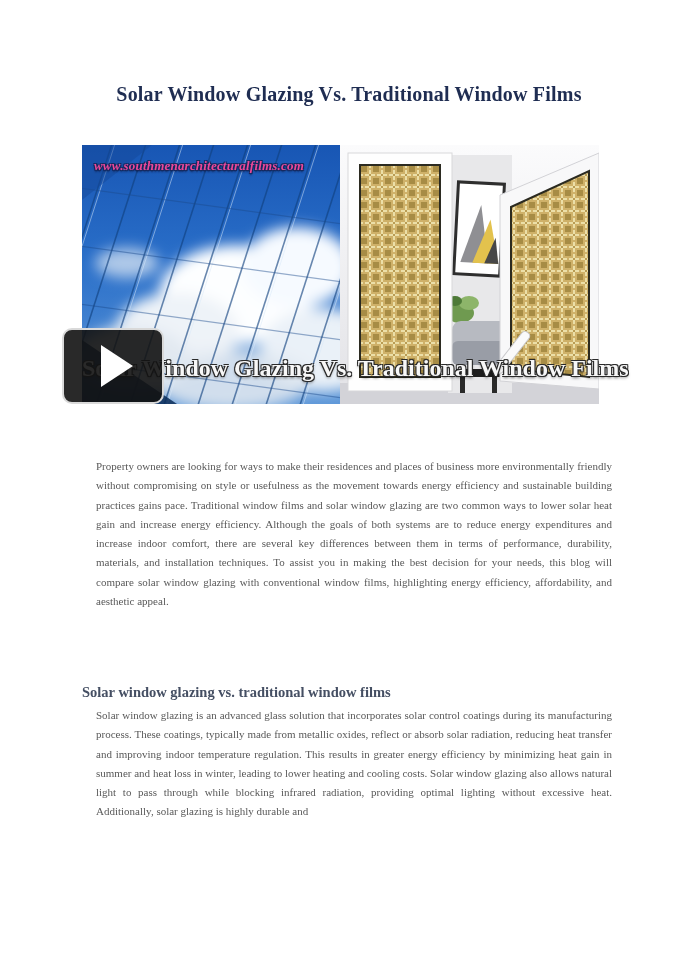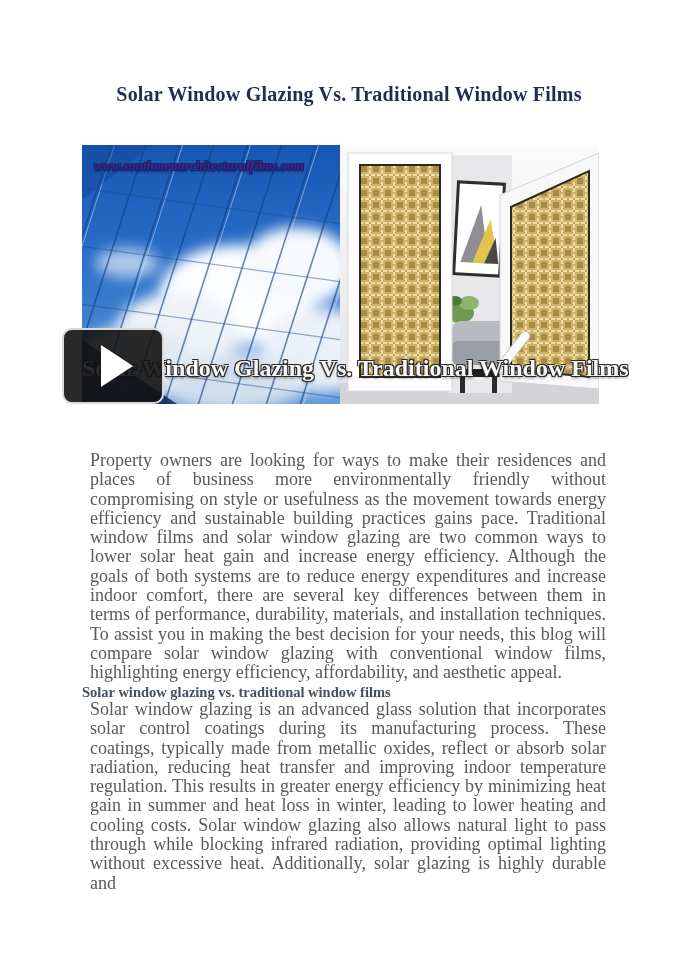--- a/index.html
+++ b/index.html
@@ -21,21 +21,21 @@
   
   .thumb{
     position:absolute;left:82px;top:145px;
     width:517px;height:259px;margin:0;
     cursor:pointer;
   }
   .thumb svg{display:block;width:100%;height:100%;}
   .watermark{
     position:absolute;top:13px;left:12px;
     font-size:13px;font-weight:bold;font-style:italic;
-    color:#4c1d95;
+    color:#ec4899;
     text-shadow:-1px -1px 0 #16295e,1px -1px 0 #16295e,-1px 1px 0 #16295e,1px 1px 0 #16295e,0 2px 2px rgba(10,20,60,.8);
     letter-spacing:.2px;
   }
   .caption{
     position:absolute;bottom:22px;left:0;right:0;
     text-align:center;
     font-size:24px;font-weight:bold;
     color:#f7f7f7;
     text-shadow:-1px -1px 0 #2a2a2a,1px -1px 0 #2a2a2a,-1px 1px 0 #2a2a2a,1px 1px 0 #2a2a2a,0 2px 3px rgba(0,0,0,.55);
     white-space:nowrap;
@@ -51,22 +51,22 @@
   }
   .play-tri{
     width:0;height:0;margin-left:8px;
     border-left:32px solid #ffffff;
     border-top:21px solid transparent;
     border-bottom:21px solid transparent;
   }
   
   .body-text{
     position:absolute;left:82px;width:516px;
-    margin:8px;
-    font-size:18px;line-height:19.3px;
+    margin:14px;
+    font-size:11px;line-height:19.3px;
     color:#595959;
     text-align:justify;
   }
   .para-1{top:443px;}
   .section-heading{
     position:absolute;left:82px;top:684px;width:516px;margin:0;
     font-size:14.5px;font-weight:bold;
     color:#454f63;
   }
   .para-2{top:692px;}

